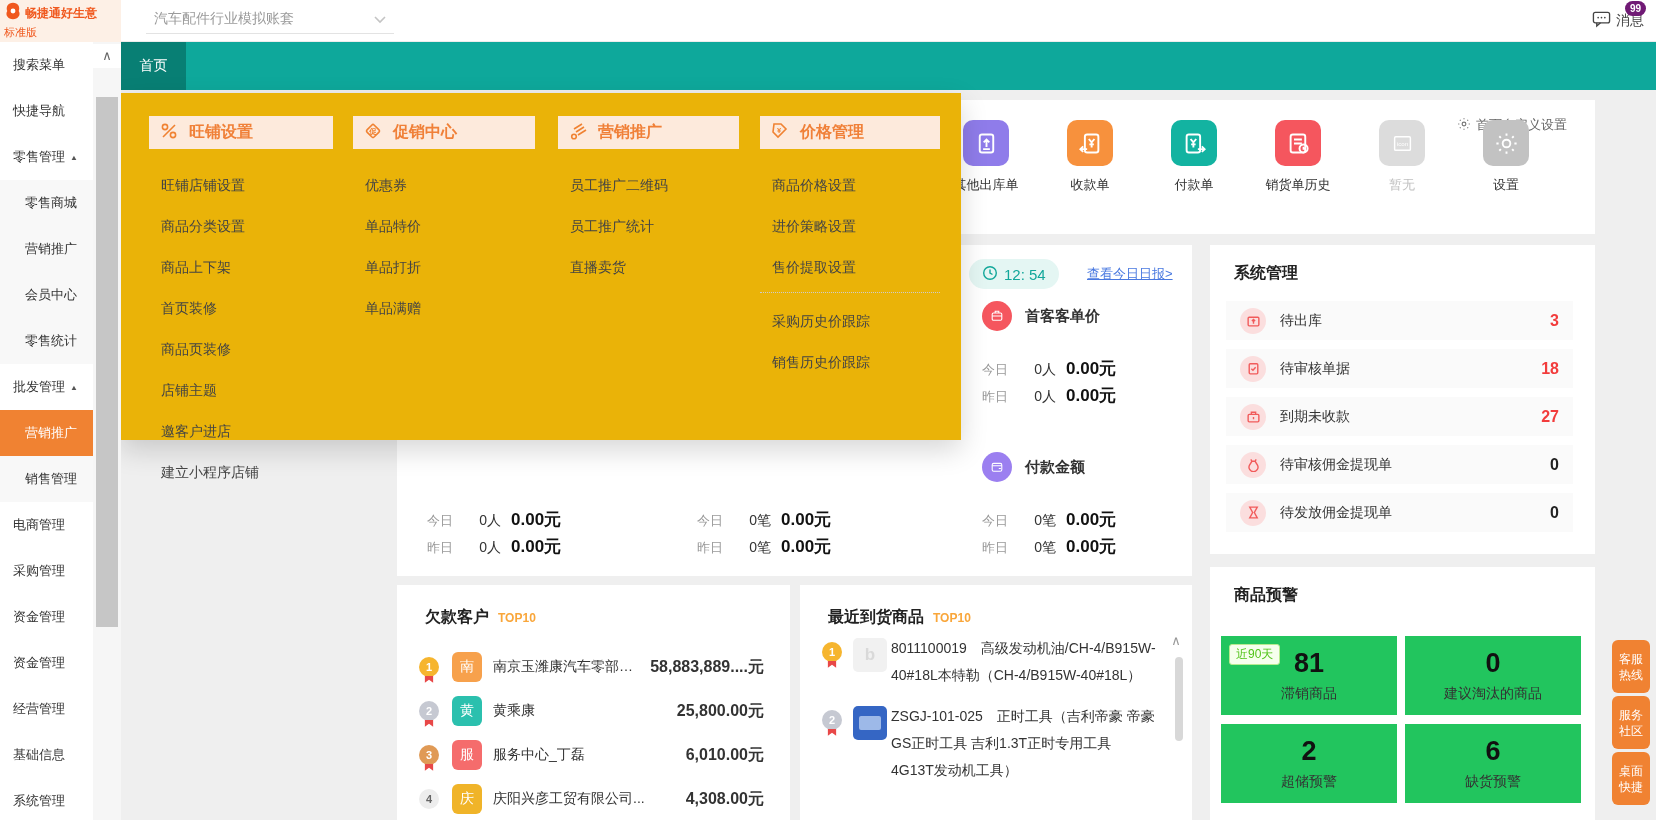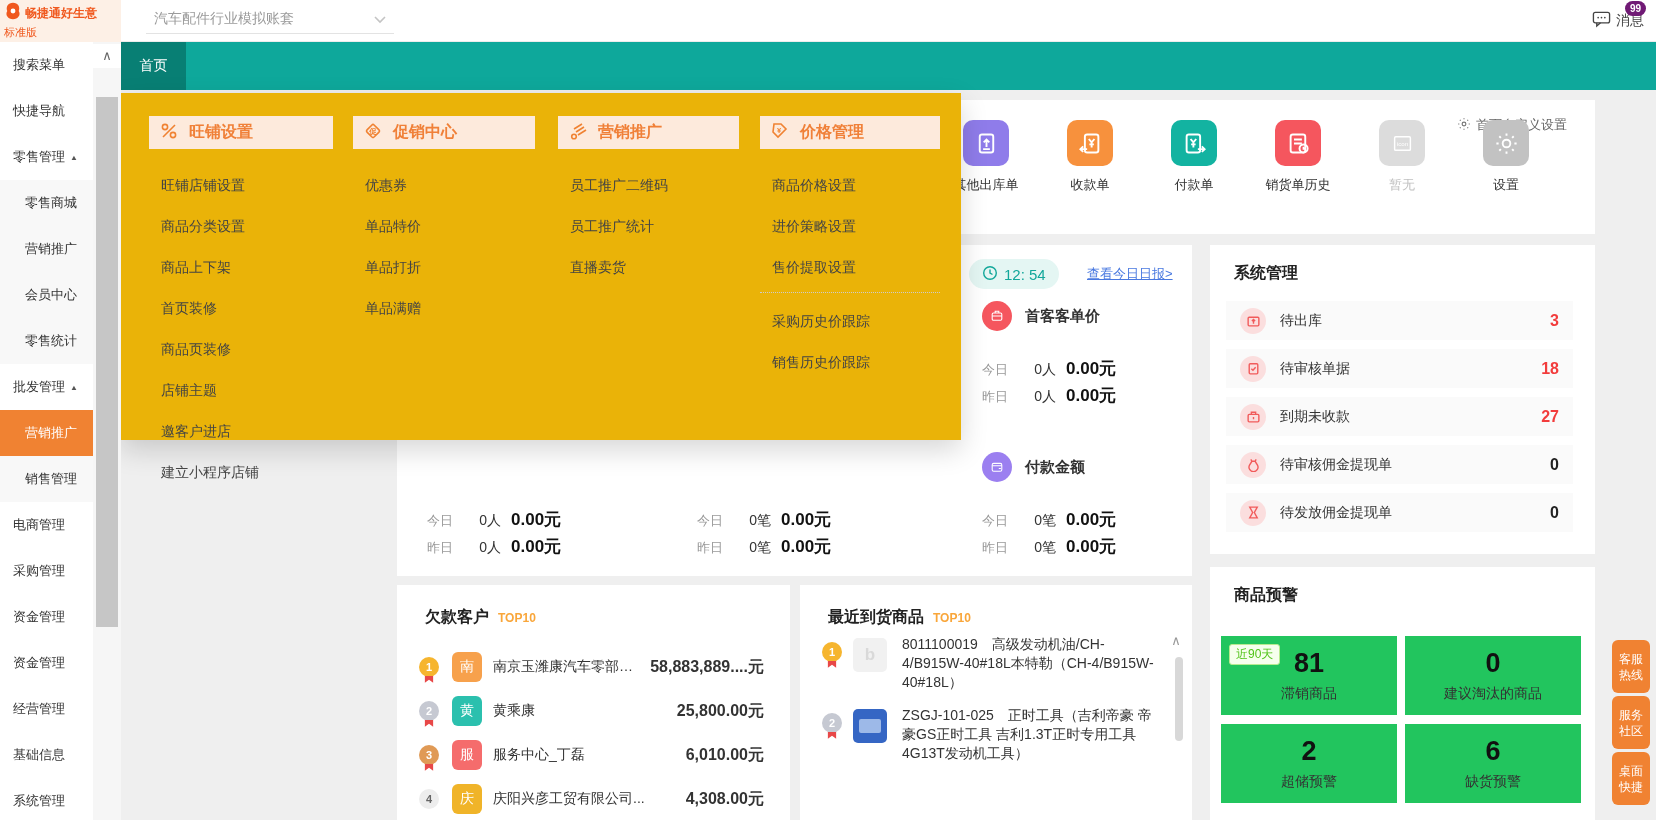--- a/index.html
+++ b/index.html
@@ -77,21 +77,21 @@
   .debt-amount { font-size:16px; font-weight:bold; color:#333; white-space:nowrap; margin-left:6px; }
 
   #arrivals-card { left:800px; top:585px; width:392px; height:235px; }
   #arrivals-list { position:absolute; left:22px; top:50px; right:36px; }
   .arr-row { display:flex; align-items:flex-start; margin-bottom:14px; cursor:pointer; }
   .arr-row .medal { margin-top:7px; }
   .prod-img { width:34px; height:34px; border-radius:5px; margin-left:11px; margin-top:3px; flex:0 0 34px; display:flex; align-items:center; justify-content:center; }
   .prod-img.ghost { background:#f1f1f1; color:#d9d9d9; font-weight:bold; font-size:17px; }
   .prod-img.photo { background:#3566c4; }
   .prod-img.photo span { display:block; width:22px; height:14px; background:#9db9e8; border-radius:2px; }
-  .arr-text { margin-left:15px; font-size:14px; line-height:19px; color:#333; }
+  .arr-text { margin-left:4px; font-size:14px; line-height:27px; color:#333; }
   #arr-scroll-up { position:absolute; right:8px; top:48px; width:16px; text-align:center; color:#999; font-size:13px; cursor:pointer; }
   #arr-scroll-thumb { position:absolute; right:9px; top:72px; width:8px; height:84px; background:#d8d8d8; border-radius:4px; cursor:pointer; }
 
   #warning-card { left:1210px; top:567px; width:385px; height:253px; }
   #warn-grid { position:absolute; left:11px; top:69px; display:grid; grid-template-columns:176px 176px; grid-auto-rows:79px; gap:9px 8px; }
   .warn-cell { background:#22c55e; position:relative; display:flex; flex-direction:column; align-items:center; justify-content:center; cursor:pointer; }
   .warn-value { font-size:27px; font-weight:bold; color:#111; line-height:30px; }
   .warn-label { font-size:14px; color:#333; margin-top:7px; }
   .warn-badge { position:absolute; left:8px; top:8px; font-size:12px; color:#52c41a; background:#f6ffed; border:1px solid #b7eb8f; border-radius:3px; padding:1px 6px; }
 

